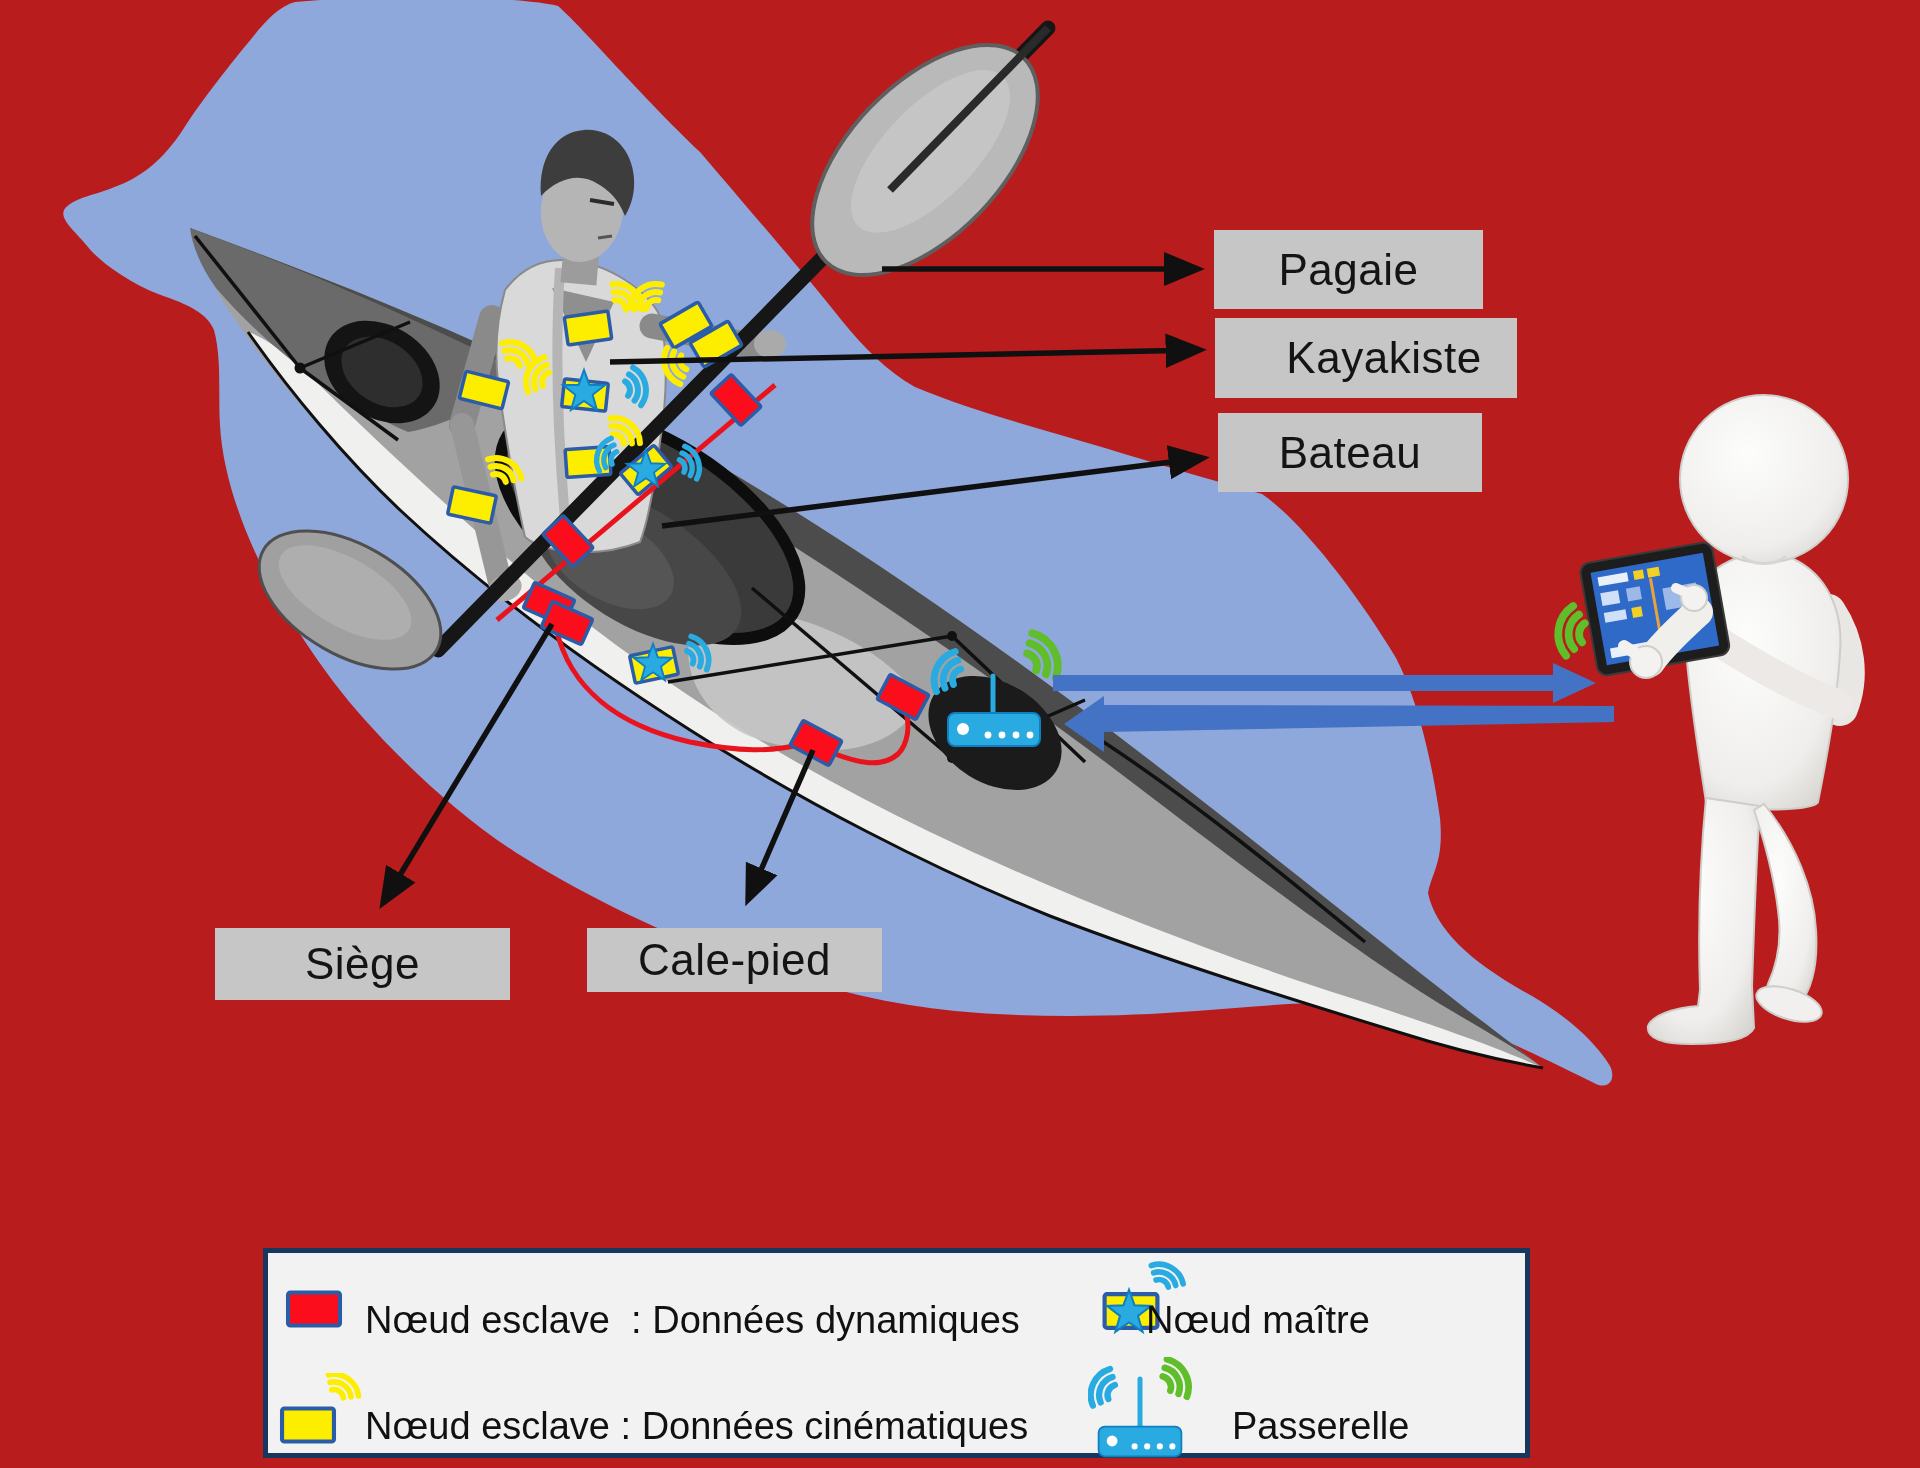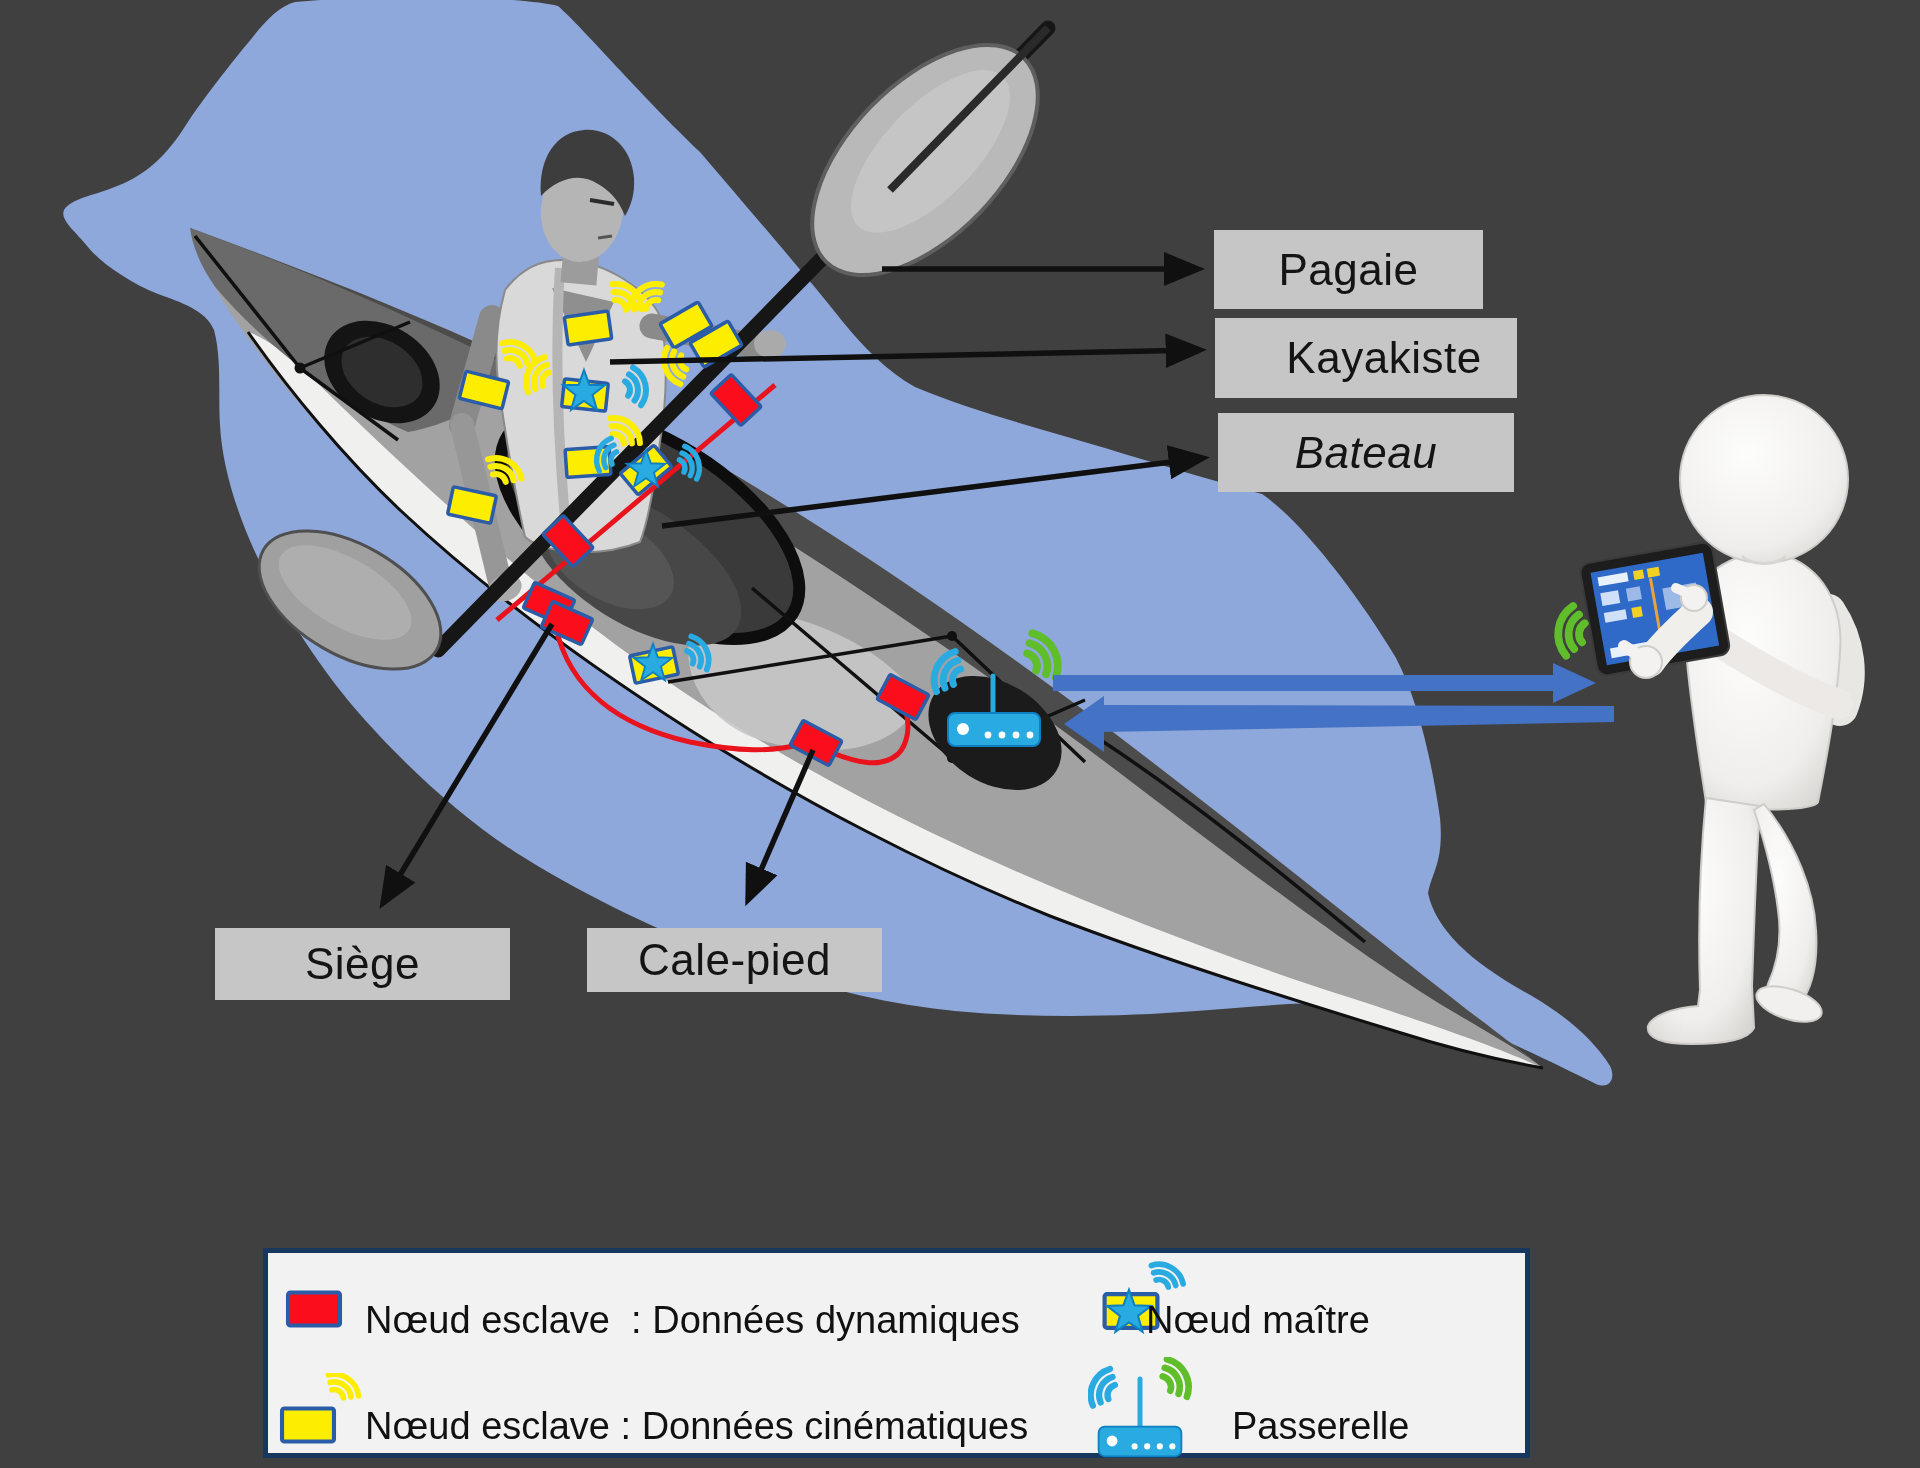--- a/index.html
+++ b/index.html
@@ -1,17 +1,17 @@
 <!DOCTYPE html>
 <html style="--water: #8fa8dc; --slave-dynamic: #fb0d1b; --slave-kinematic: #fdee00; --node-border: #2b5ca8; --master-star: #29abe2; --wifi-blue: #29abe2; --wifi-green: #5fbe2a; --comm-arrow: #4472c4; --label-bg: #c6c6c6; --legend-border: #17375e; --legend-bg: #f2f2f2;"><head>
 <meta charset="utf-8">
 <style>
   html,body{margin:0;padding:0;background:#fff;}
   body{width:1920px;height:1468px;font-family:"Liberation Sans",sans-serif;-webkit-font-smoothing:antialiased;}
-  .scene{position:relative;width:1920px;height:1468px;background:#404040;overflow:hidden;}
+  .scene{position:relative;width:1920px;height:1468px;background:#b91c1c;overflow:hidden;}
   .scene-art{position:absolute;left:0;top:0;}
   
   .water{fill:var(--water,#8fa8dc);}
   .node-yellow{fill:var(--slave-kinematic,#fdee00);stroke:var(--node-border,#2b5ca8);stroke-width:3.5px;}
   .node-red{fill:var(--slave-dynamic,#fb0d1b);stroke:var(--node-border,#2b5ca8);stroke-width:3.5px;}
   .star{fill:var(--master-star,#29abe2);stroke:#0e7fc1;stroke-width:2px;}
   .wifi-y{color:var(--slave-kinematic,#fdee00);}
   .wifi-b{color:var(--wifi-blue,#29abe2);}
   .wifi-g{color:var(--wifi-green,#5fbe2a);}
   .comm{fill:var(--comm-arrow,#4472c4);}
@@ -276,21 +276,21 @@
     <path d="M 1646,660 L 1624,646" stroke="#f4f2f0" stroke-width="12" stroke-linecap="round" fill="none"></path>
     <circle cx="1694" cy="598" r="13" fill="#f4f2f0" stroke="#cfcdc9" stroke-width="2"></circle>
     <path d="M 1694,596 L 1676,588" stroke="#f4f2f0" stroke-width="10" stroke-linecap="round" fill="none"></path>
 
     <use href="#wifi3" class="wifi-g" transform="translate(1592,634) rotate(188) scale(1.3)"></use>
   </g>
 </svg>
 
 <div class="tag" style="left:1214px;top:230px;width:269px;height:79px;">Pagaie</div>
 <div class="tag" style="left:1215px;top:318px;width:266px;height:80px;padding-left:36px;">Kayakiste</div>
-<div class="tag" style="left:1218px;top:413px;width:296px;height:79px;font-style:italic;">Bateau</div>
+<div class="tag" style="left:1218px;top:413px;width:264px;height:79px;">Bateau</div>
 <div class="tag" style="left:215px;top:928px;width:295px;height:72px;">Siège</div>
 <div class="tag" style="left:587px;top:928px;width:295px;height:64px;">Cale-pied</div>
 
 <div class="legend">
 
   <svg class="licon" style="left:8px;top:34px;" width="76" height="44" viewBox="-38 -22 76 44">
     <use href="#nrect" class="node-red" transform="scale(1.18)"></use>
   </svg>
   <div class="legend-label" style="left:97px;top:46px;">Nœud esclave  : Données dynamiques</div>
 

